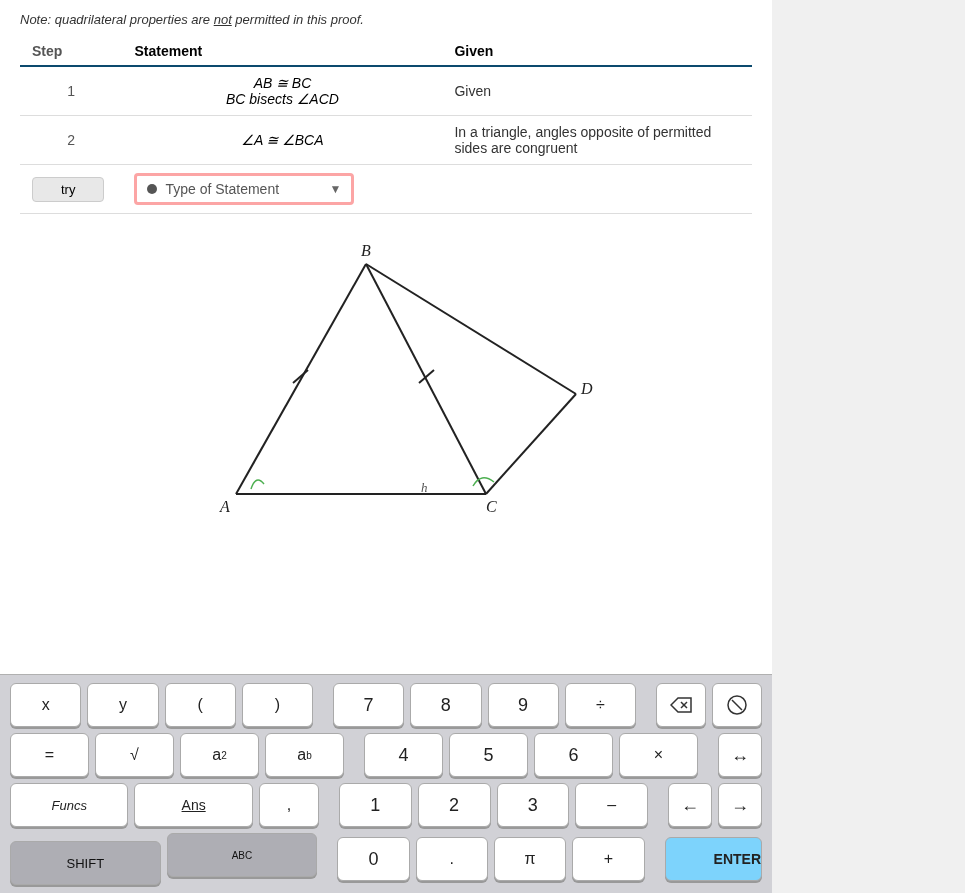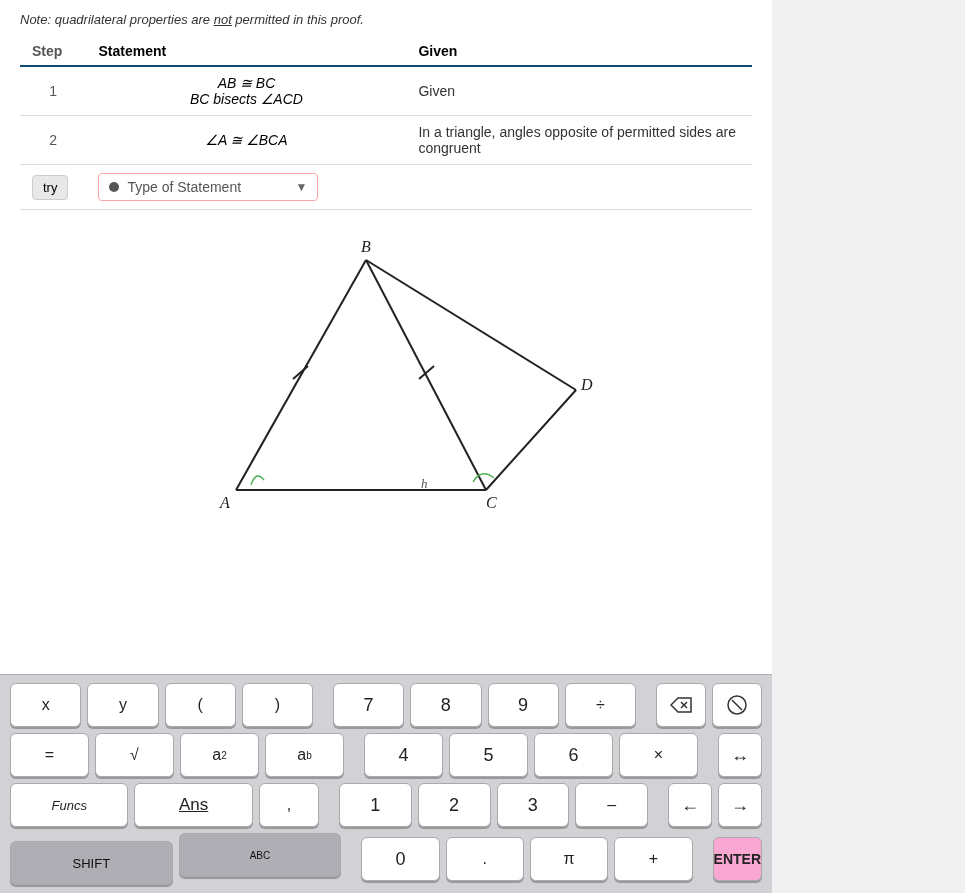--- a/index.html
+++ b/index.html
@@ -64,30 +64,30 @@
       font-size: 14px;
       margin-top: 40px;
     }
     .statement-input-row td {
       border-bottom: none;
     }
     .try-btn {
       background: #e8e8e8;
       border: 1px solid #ccc;
       border-radius: 4px;
-      padding: 4px 10px;
+      padding: 4px 28px;
       font-size: 13px;
       cursor: pointer;
       margin-right: 6px;
     }
     .type-dropdown {
       display: inline-flex;
       align-items: center;
       background: #fff;
-      border: 1px solid #fca5a5;
+      border: 3px solid #fca5a5;
       border-radius: 4px;
       padding: 5px 10px;
       font-size: 14px;
       color: #555;
       min-width: 220px;
       cursor: pointer;
       position: relative;
     }
     .type-dropdown .dropdown-dot {
       width: 10px;
@@ -140,23 +140,24 @@
       flex: 1;
       color: #222;
     }
     .kb-key.wide { flex: 2; font-size: 14px; }
     .kb-key.num { font-size: 18px; }
     .kb-key.dark {
       background: #aeaeb4;
       color: #111;
     }
     .kb-key.blue-enter {
-      background: #f9a8d4;
+      background: #7dd3fc;
       font-size: 14px;
       font-weight: 600;
+      padding-left: 48px;
     }
     .kb-key sup {
       font-size: 10px;
       vertical-align: super;
     }
     .divider-col {
       width: 8px;
       flex: none;
     }
     .kb-section {
@@ -299,21 +300,21 @@
       </div>
       <div class="divider-col"></div>
       <div class="kb-right-row">
         <button class="kb-key" style="flex:2;font-size:18px;">↔</button>
       </div>
     </div>
 
     <div class="kb-row">
       <div class="kb-section">
         <button class="kb-key wide" style="font-size:13px;font-style:italic;">Funcs</button>
-        <button class="kb-key wide" style="font-size:17px;text-decoration:underline;">Ans</button>
+        <button class="kb-key wide" style="font-size:14px;text-decoration:underline;">Ans</button>
         <button class="kb-key">,</button>
       </div>
       <div class="divider-col"></div>
       <div class="kb-section">
         <button class="kb-key num">1</button>
         <button class="kb-key num">2</button>
         <button class="kb-key num">3</button>
         <button class="kb-key">–</button>
       </div>
       <div class="divider-col"></div>

